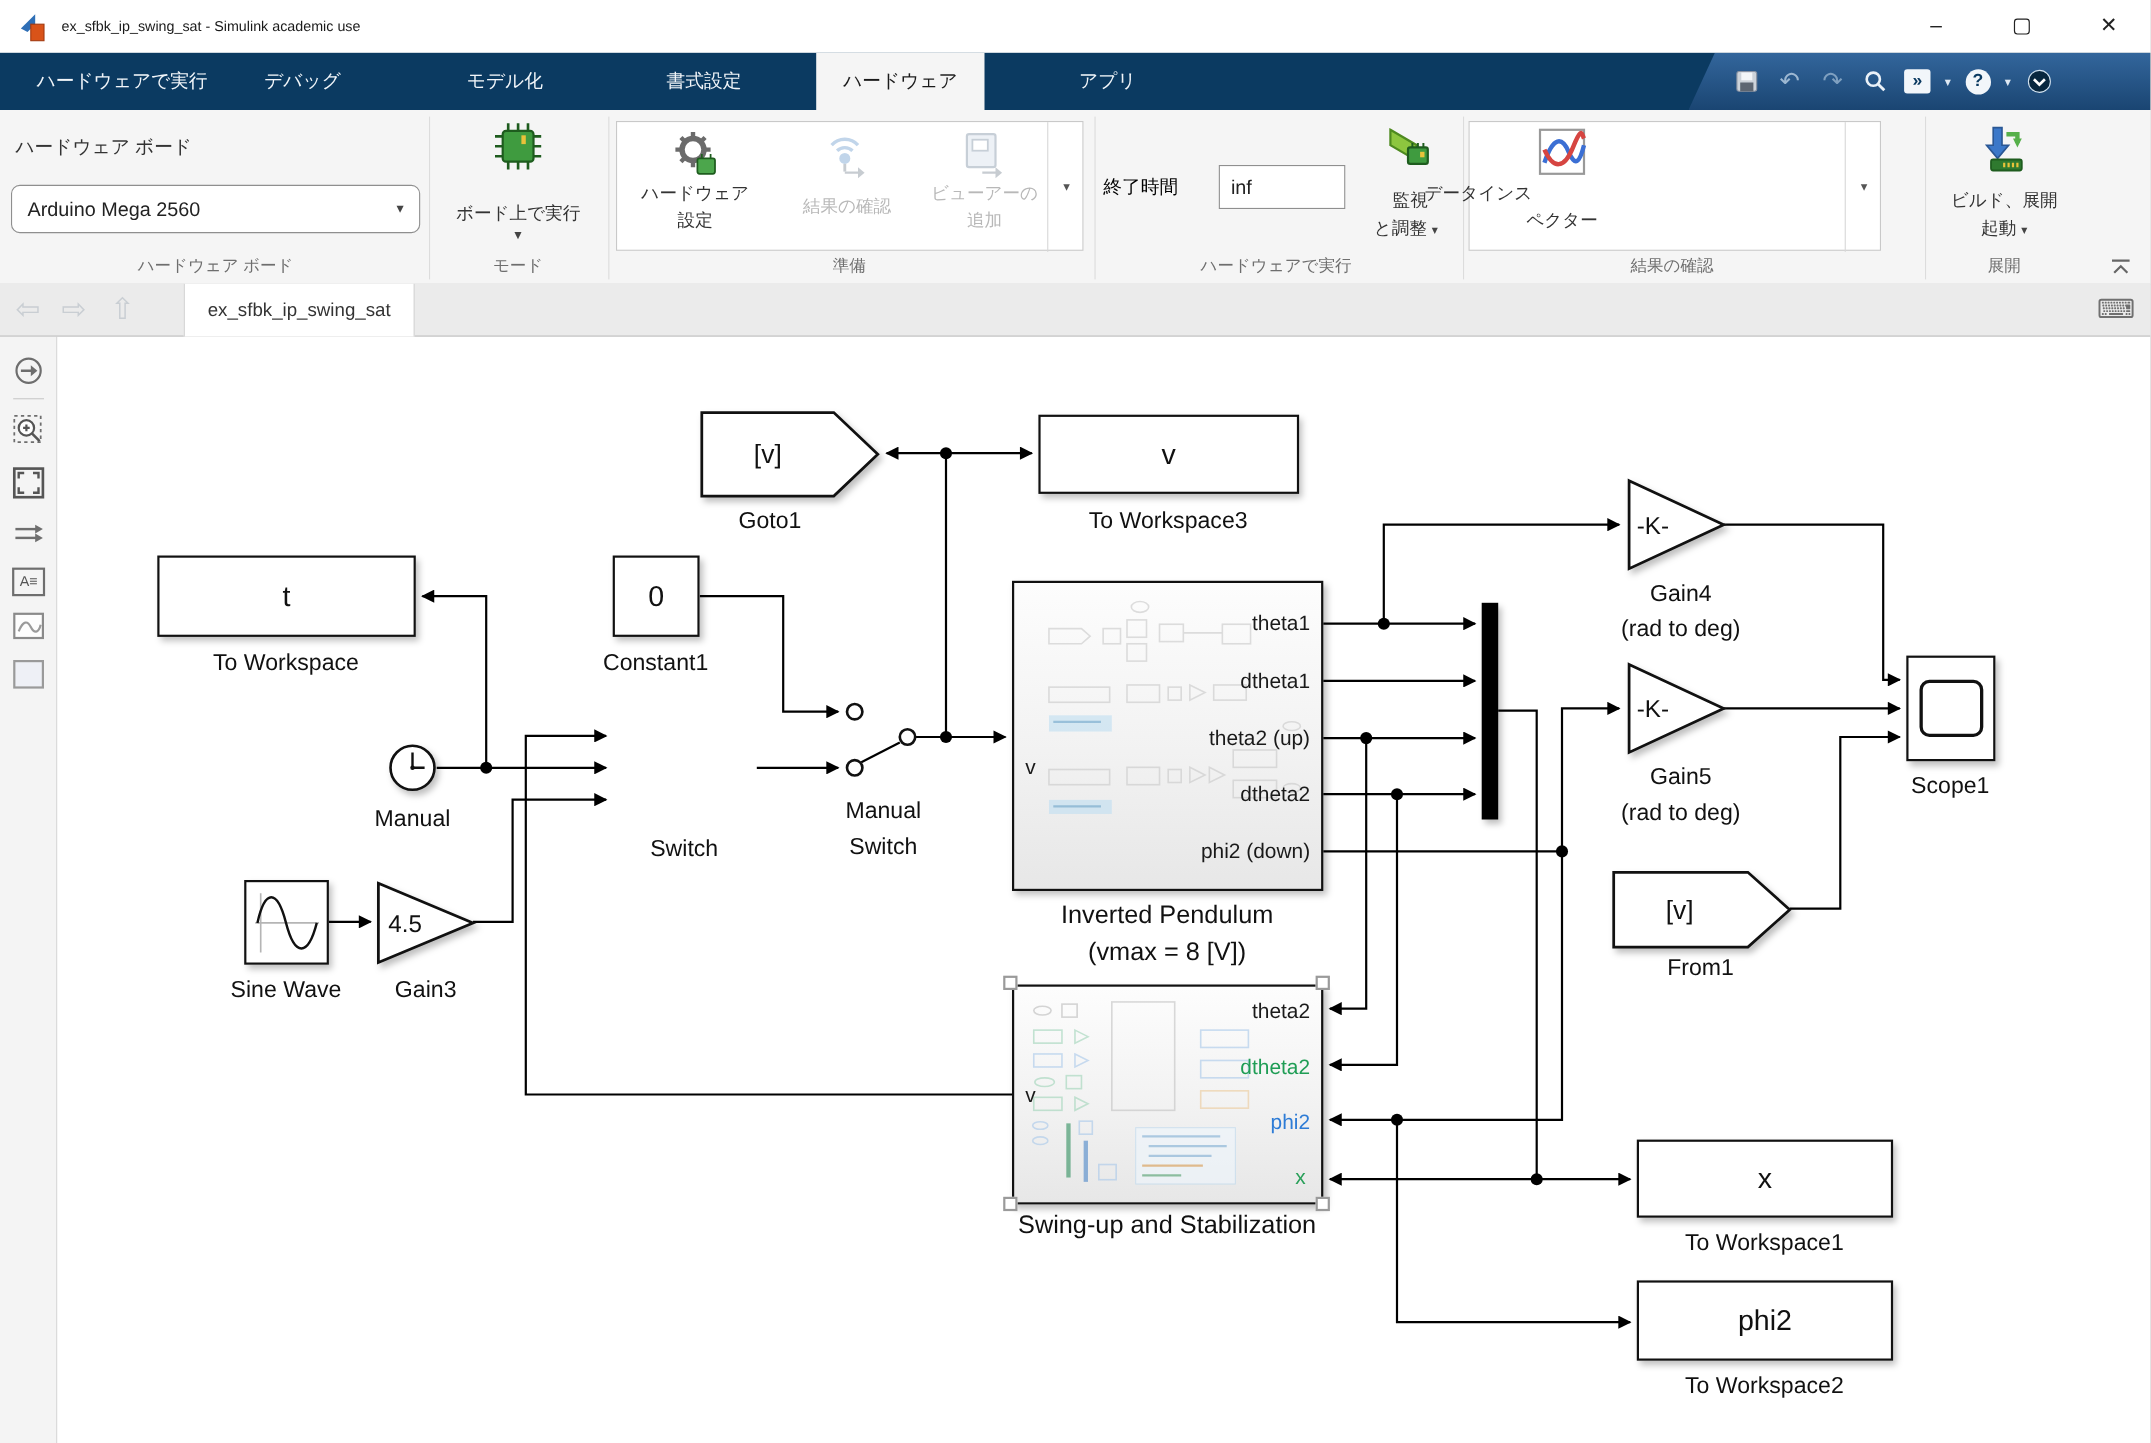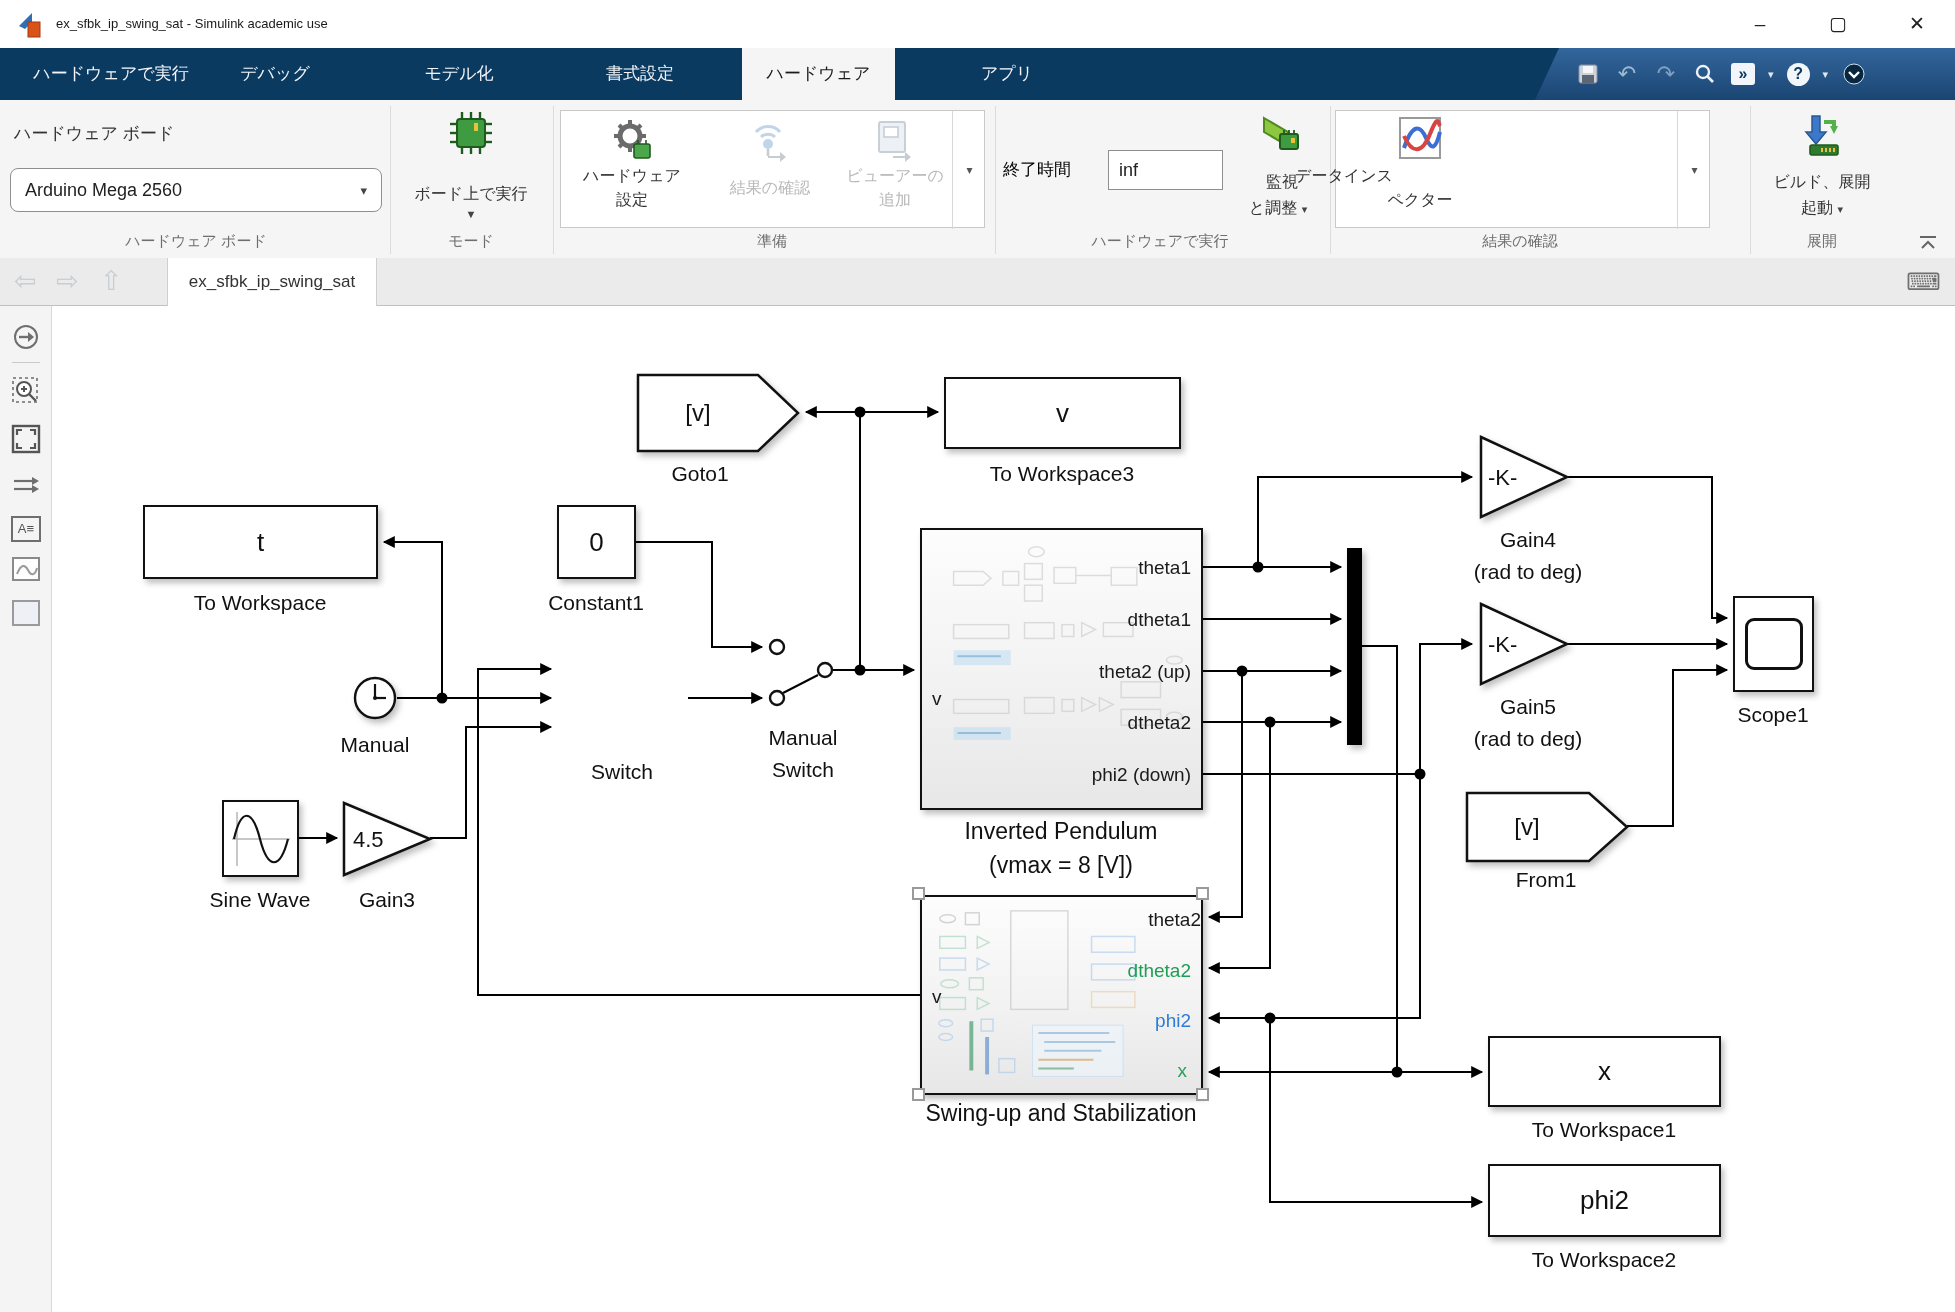--- a/index.html
+++ b/index.html
@@ -519,21 +519,21 @@
       <line x1="46" y1="122" x2="46" y2="172" stroke="#2f8f5e" stroke-width="4"></line>
       <line x1="62" y1="138" x2="62" y2="176" stroke="#4b86c8" stroke-width="4"></line>
       <rect x="108" y="126" width="92" height="52" fill="#eef6fd" stroke="#bcd8ee" stroke-width="1"></rect>
       <line x1="114" y1="134" x2="186" y2="134" stroke="#7fb0d8" stroke-width="2"></line>
       <line x1="120" y1="143" x2="192" y2="143" stroke="#7fb0d8" stroke-width="2"></line>
       <line x1="120" y1="152" x2="178" y2="152" stroke="#7fb0d8" stroke-width="2"></line>
       <line x1="114" y1="161" x2="170" y2="161" stroke="#d89a4e" stroke-width="2"></line>
       <line x1="114" y1="170" x2="150" y2="170" stroke="#4ea06e" stroke-width="2"></line>
     </svg>
     <span class="port" style="left:10px;top:89px">v</span>
-    <span class="port" style="right: 0; top: 12px; color: rgb(26, 26, 26);">theta2</span>
+    <span class="port" style="right: 10px; top: 12px; color: rgb(26, 26, 26);">theta2</span>
     <span class="port" style="right: 10px; top: 63px; color: rgb(31, 157, 85);">dtheta2</span>
     <span class="port" style="right: 10px; top: 113px; color: rgb(46, 124, 214);">phi2</span>
     <span class="port" style="right: 14px; top: 163px; color: rgb(42, 160, 90);">x</span>
   </div>
   <div class="handle" style="left:912px;top:887px"></div>
   <div class="handle" style="left:1196px;top:887px"></div>
   <div class="handle" style="left:912px;top:1088px"></div>
   <div class="handle" style="left:1196px;top:1088px"></div>
   <div class="lbl" style="left:1061px;top:1100px;font-size:23px">Swing-up and Stabilization</div>
 

